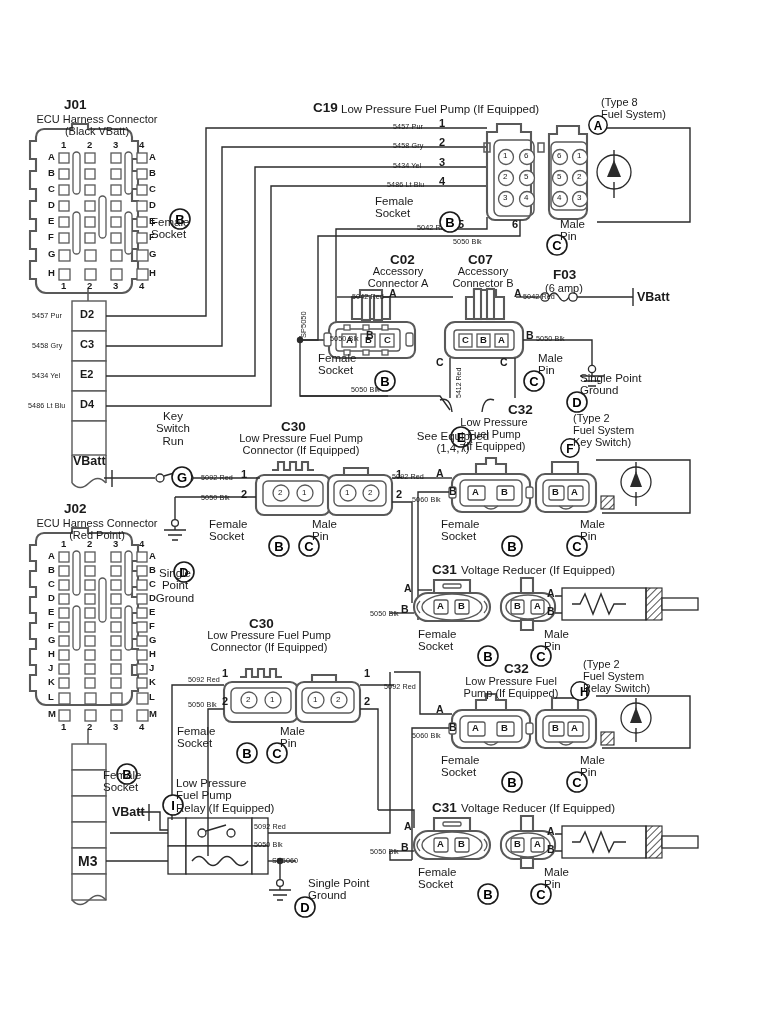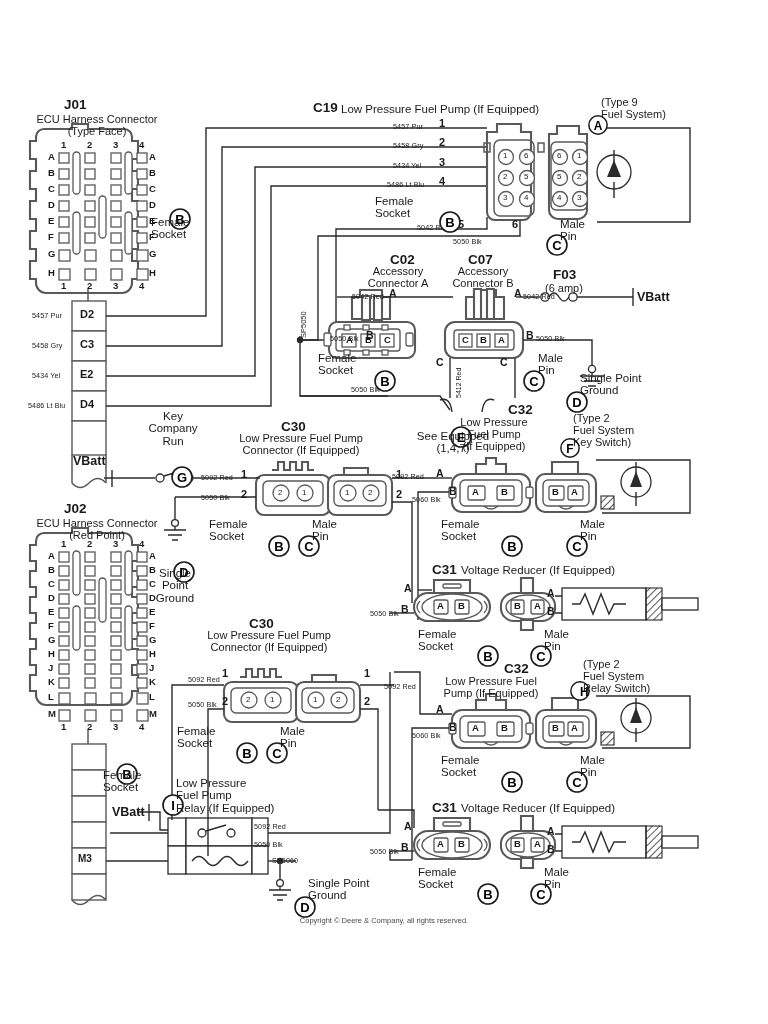--- a/index.html
+++ b/index.html
@@ -462,21 +462,21 @@
   <rect class="box" x="662" y="836" width="36" height="12"></rect>
   <path class="w" d="M555 834 H562 M555 851 H562"></path>
   <path class="w" d="M378 810 H432 V828" opacity="0"></path>
   <path class="w" d="M378 810 H414 V828"></path>
   <path class="w" d="M390 851 H414"></path>
   <path class="w" d="M412 860 H390 V851"></path>
 </svg>
 
 <div class="lbl ttl" style="left:64px;top:98px;">J01</div>
 <div class="lbl sub2 ctr" style="left:24px;top:114px;width:146px;">ECU Harness Connector</div>
-<div class="lbl sub2 ctr" style="left:24px;top:126px;width:146px;">(Type Face)</div>
+<div class="lbl sub2 ctr" style="left:24px;top:126px;width:146px;">(Black VBatt)</div>
 
 <div class="lbl cellL" style="left:61px;top:140px;">1</div>
 <div class="lbl cellL" style="left:87px;top:140px;">2</div>
 <div class="lbl cellL" style="left:113px;top:140px;">3</div>
 <div class="lbl cellL" style="left:139px;top:140px;">4</div>
 <div class="lbl cellL" style="left:61px;top:281px;">1</div>
 <div class="lbl cellL" style="left:87px;top:281px;">2</div>
 <div class="lbl cellL" style="left:113px;top:281px;">3</div>
 <div class="lbl cellL" style="left:139px;top:281px;">4</div>
 
@@ -517,21 +517,21 @@
 <div class="lbl pinno" style="left:80px;top:399px;">D4</div>
 
 <div class="lbl ttl" style="left:313px;top:101px;">C19</div>
 <div class="lbl sub" style="left:341px;top:103px;">Low Pressure Fuel Pump (If Equipped)</div>
 <div class="lbl" style="left:578px;top:97px;">
   <svg width="22" height="22" viewBox="0 0 24 24">
         <circle cx="12" cy="12" r="10" fill="#fff" stroke="#1a1a1a" stroke-width="1.6"></circle>
         <text x="12" y="17" text-anchor="middle" font-size="13" font-weight="bold" font-family="Liberation Sans, sans-serif">A</text>
       </svg>
 </div>
-<div class="lbl sub2" style="left:601px;top:97px;">(Type 9
+<div class="lbl sub2" style="left:601px;top:97px;">(Type 8
 Fuel System)</div>
 
 <div class="lbl wire" style="left:393px;top:123px;">5457 Pur</div>
 <div class="lbl pinno" style="left:439px;top:118px;">1</div>
 <div class="lbl wire" style="left:393px;top:142px;">5458 Gry</div>
 <div class="lbl pinno" style="left:439px;top:137px;">2</div>
 <div class="lbl wire" style="left:393px;top:162px;">5434 Yel</div>
 <div class="lbl pinno" style="left:439px;top:157px;">3</div>
 <div class="lbl wire" style="left:387px;top:181px;">5486 Lt Blu</div>
 <div class="lbl pinno" style="left:439px;top:176px;">4</div>
@@ -630,21 +630,21 @@
 <div class="lbl" style="left:440px;top:408px;">
   <svg width="24" height="24" viewBox="0 0 24 24">
         <circle cx="12" cy="12" r="10" fill="#fff" stroke="#1a1a1a" stroke-width="1.6"></circle>
         <text x="12" y="17" text-anchor="middle" font-size="13" font-weight="bold" font-family="Liberation Sans, sans-serif">E</text>
       </svg>
 </div>
 <div class="lbl cap ctr" style="left:401px;top:430px;width:104px;">See Equipped
 (1,4,7)</div>
 
 <div class="lbl cap ctr" style="left:148px;top:410px;width:50px;">Key
-Company
+Switch
 Run</div>
 <div class="lbl" style="left:161px;top:448px;">
   <svg width="24" height="24" viewBox="0 0 24 24">
         <circle cx="12" cy="12" r="10" fill="#fff" stroke="#1a1a1a" stroke-width="1.6"></circle>
         <text x="12" y="17" text-anchor="middle" font-size="13" font-weight="bold" font-family="Liberation Sans, sans-serif">G</text>
       </svg>
 </div>
 <div class="lbl vb" style="left:73px;top:455px;">VBatt</div>
 
 <div class="lbl ttl" style="left:281px;top:420px;">C30</div>
@@ -782,21 +782,21 @@
 <div class="lbl cellL" style="left:149px;top:709px;">M</div>
 
 <div class="lbl" style="left:106px;top:745px;">
   <svg width="24" height="24" viewBox="0 0 24 24">
         <circle cx="12" cy="12" r="10" fill="#fff" stroke="#1a1a1a" stroke-width="1.6"></circle>
         <text x="12" y="17" text-anchor="middle" font-size="13" font-weight="bold" font-family="Liberation Sans, sans-serif">B</text>
       </svg>
 </div>
 <div class="lbl cap" style="left:103px;top:769px;">Female
 Socket</div>
-<div class="lbl pinno" style="left:78px;top:854px;font-size:10px;">M3</div>
+<div class="lbl pinno" style="left:78px;top:854px;font-size:14px;">M3</div>
 
 <div class="lbl" style="left:163px;top:543px;">
   <svg width="24" height="24" viewBox="0 0 24 24">
         <circle cx="12" cy="12" r="10" fill="#fff" stroke="#1a1a1a" stroke-width="1.6"></circle>
         <text x="12" y="17" text-anchor="middle" font-size="13" font-weight="bold" font-family="Liberation Sans, sans-serif">D</text>
       </svg>
 </div>
 <div class="lbl cap ctr" style="left:140px;top:567px;width:70px;">Single
 Point
 Ground</div>
@@ -825,21 +825,21 @@
 <div class="lbl" style="left:256px;top:724px;">
   <svg width="24" height="24" viewBox="0 0 24 24">
         <circle cx="12" cy="12" r="10" fill="#fff" stroke="#1a1a1a" stroke-width="1.6"></circle>
         <text x="12" y="17" text-anchor="middle" font-size="13" font-weight="bold" font-family="Liberation Sans, sans-serif">C</text>
       </svg>
 </div>
 <div class="lbl cap" style="left:280px;top:725px;">Male
 Pin</div>
 
 <div class="lbl ttl" style="left:504px;top:662px;">C32</div>
-<div class="lbl sub2 ctr" style="left:431px;top:676px;width:120px;text-align:center;">Low Pressure Fuel
+<div class="lbl sub2 ctr" style="left:451px;top:676px;width:120px;text-align:center;">Low Pressure Fuel
 Pump (If Equipped)</div>
 <div class="lbl" style="left:560px;top:663px;">
   <svg width="22" height="22" viewBox="0 0 24 24">
         <circle cx="12" cy="12" r="10" fill="#fff" stroke="#1a1a1a" stroke-width="1.6"></circle>
         <text x="12" y="17" text-anchor="midd" font-size="13" font-weight="bold" font-family="Liberation Sans, sans-serif">H</text>
       </svg>
 </div>
 <div class="lbl sub2" style="left:583px;top:659px;">(Type 2
 Fuel System
 Relay Switch)</div>
@@ -911,15 +911,14 @@
 <div class="lbl wire" style="left:272px;top:857px;">SP5060</div>
 <div class="lbl" style="left:284px;top:878px;">
   <svg width="24" height="24" viewBox="0 0 24 24">
         <circle cx="12" cy="12" r="10" fill="#fff" stroke="#1a1a1a" stroke-width="1.6"></circle>
         <text x="12" y="17" text-anchor="middle" font-size="13" font-weight="bold" font-family="Liberation Sans, sans-serif">D</text>
       </svg>
 </div>
 <div class="lbl cap" style="left:308px;top:877px;">Single Point
 Ground</div>
 
-<div class="lbl copy ctr" style="left:184px;top:917px;width:400px;">Copyright © Deere &amp; Company, all rights reserved.</div>
 
 </div>
 
 </body></html>

